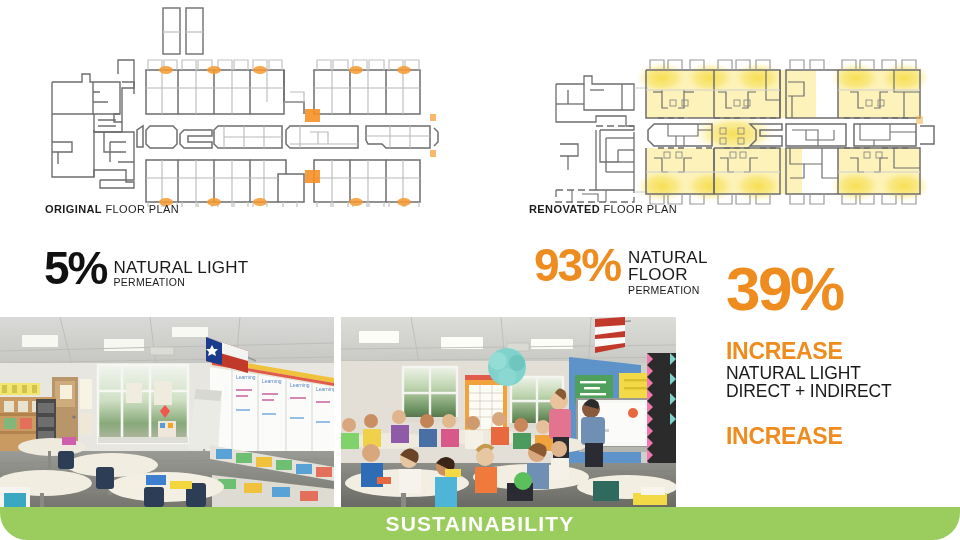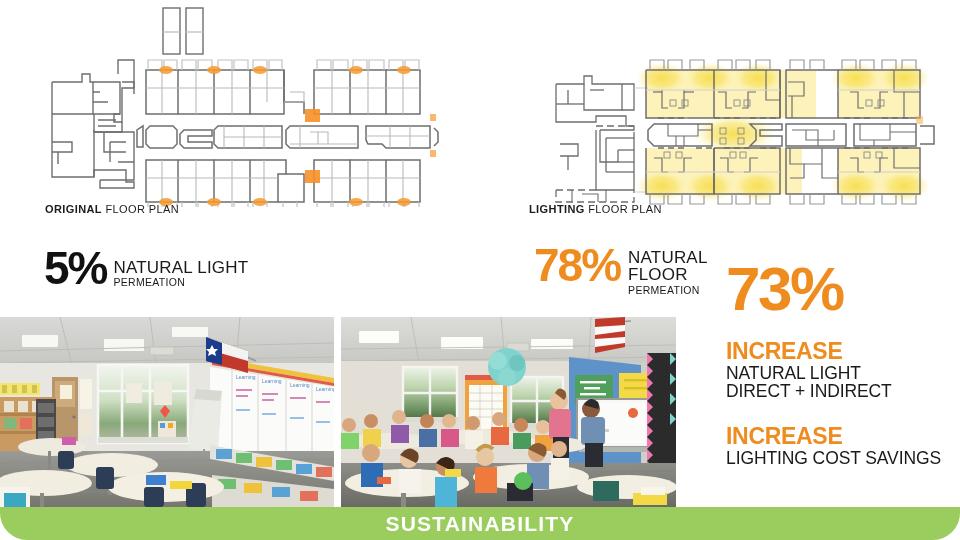--- a/index.html
+++ b/index.html
@@ -419,52 +419,51 @@
         <path d="M304 142 L304 152 L318 152 L318 142"></path>
           <path d="M322 142 L322 152 L336 152 L336 142"></path>
         <path d="M344 142 L344 152 L358 152 L358 142"></path>
           <path d="M364 142 L364 152 L378 152 L378 142"></path>
       </g>
       <rect x="378" y="64" width="7" height="8" fill="#f3b24a" opacity=".55"></rect>
     </svg>
   </div>
 
   <div class="plan-caption" style="left:529px;top:203px;">
-    <b>LIGHTING</b><span> FLOOR PLAN</span>
+    <b>RENOVATED</b><span> FLOOR PLAN</span>
   </div>
 
   <div class="statline" style="left:44px;top:247px;">
     <div class="bignum" style="font-size:46px;color:#111;">5%</div>
     <div class="statlbl" style="margin-left:7px;padding-top:12px;">
       <div class="l1">NATURAL LIGHT</div>
       <div class="l2">PERMEATION</div>
     </div>
   </div>
 
   <div class="statline" style="left:534px;top:244px;">
-    <div class="bignum" style="font-size:46px;color:#ef8c20;">78%</div>
+    <div class="bignum" style="font-size:46px;color:#ef8c20;">93%</div>
     <div class="statlbl" style="margin-left:8px;padding-top:5px;">
       <div class="l1">NATURAL</div>
       <div class="l1">FLOOR</div>
       <div class="l2">PERMEATION</div>
     </div>
   </div>
 
   <div id="results">
-    <div class="hero">73%</div>
+    <div class="hero">39%</div>
 
     <div class="res-block">
       <div class="res-head">INCREASE</div>
       <div class="res-sub">NATURAL LIGHT</div>
       <div class="res-sub">DIRECT + INDIRECT</div>
     </div>
 
     <div class="res-block gap">
       <div class="res-head">INCREASE</div>
-      <div class="res-sub">LIGHTING COST SAVINGS</div>
     </div>
 
   </div>
 
   <div class="photo" style="left:0;top:317px;width:334px;height:190px;">
     <svg width="334" height="190" viewBox="0 0 334 190">
       <defs>
         <linearGradient id="lceil" x1="0" y1="0" x2="0" y2="1">
           <stop offset="0" stop-color="#d9d9d7"></stop>
             <stop offset="1" stop-color="#c6c6c3"></stop>

